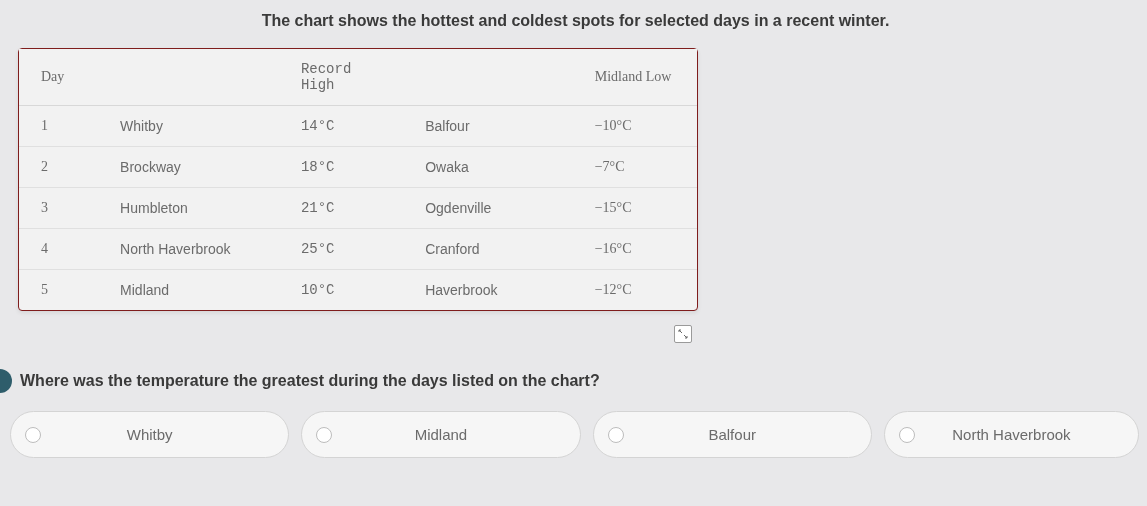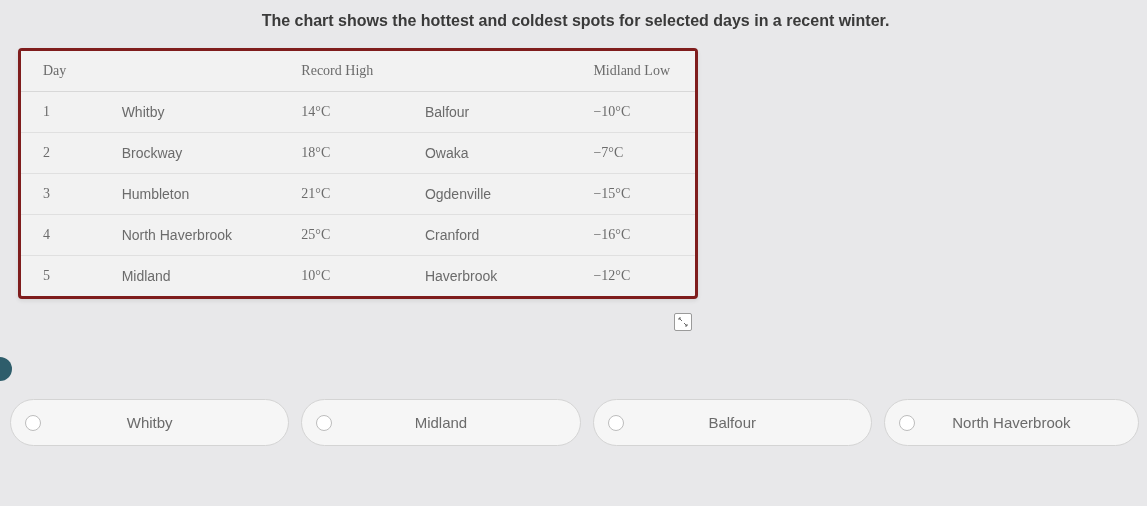--- a/index.html
+++ b/index.html
@@ -12,21 +12,21 @@
     }
     .prompt-title {
       font-size: 16px;
       font-weight: bold;
       color: #3a3a3a;
       margin: 0 0 18px 4px;
       text-align: center;
     }
     .table-wrap {
       background: #f2f2f2;
-      border: 3px solid #7f1d1d;
+      border: 1px solid #7f1d1d;
       border-radius: 4px;
       box-shadow: 0 2px 4px rgba(0,0,0,0.08);
       width: 680px;
       margin: 0 0 14px 18px;
       padding: 0;
     }
     table {
       width: 100%;
       border-collapse: collapse;
     }
@@ -38,21 +38,21 @@
       border-bottom: 1px solid #e0e0e0;
     }
     th {
       color: #6b6b6b;
       font-weight: normal;
       background: #f2f2f2;
       border-bottom: 1px solid #d8d8d8;
     }
     .col-day   { width: 70px; font-family: 'Times New Roman', serif; }
     .col-hplace{ width: 160px; }
-    .col-high  { width: 110px; font-family: Liberation Serif, serif; }
+    .col-high  { width: 110px; font-family: Liberation Mono, monospace; }
     .col-lplace{ width: 150px; }
     .col-low   { width: 110px; font-family: 'Times New Roman', serif; }
     tr:last-child td { border-bottom: none; }
 
     .expand-wrap {
       width: 680px;
       margin: 0 0 26px 18px;
       display: flex;
       justify-content: flex-end;
       padding-right: 6px;
@@ -172,20 +172,21 @@
 <div class="expand-wrap">
   <div class="expand-btn">
     <svg width="10" height="10" viewBox="0 0 10 10">
       <path d="M1 1 L4 4 M1 1 L1 3 M1 1 L3 1 M9 9 L6 6 M9 9 L9 7 M9 9 L7 9" stroke="#6a6a6a" stroke-width="1" fill="none"></path>
     </svg>
   </div>
 </div>
 
 <div class="question-row">
   <div class="q-bullet"></div>
+  <div class="question-text">Where was the temperature the greatest during the days listed on the chart?</div>
 </div>
 
 <div class="choices">
   <div class="choice">
     <span class="radio"></span>
     <span>Whitby</span>
   </div>
   <div class="choice">
     <span class="radio"></span>
     <span>Midland</span>

